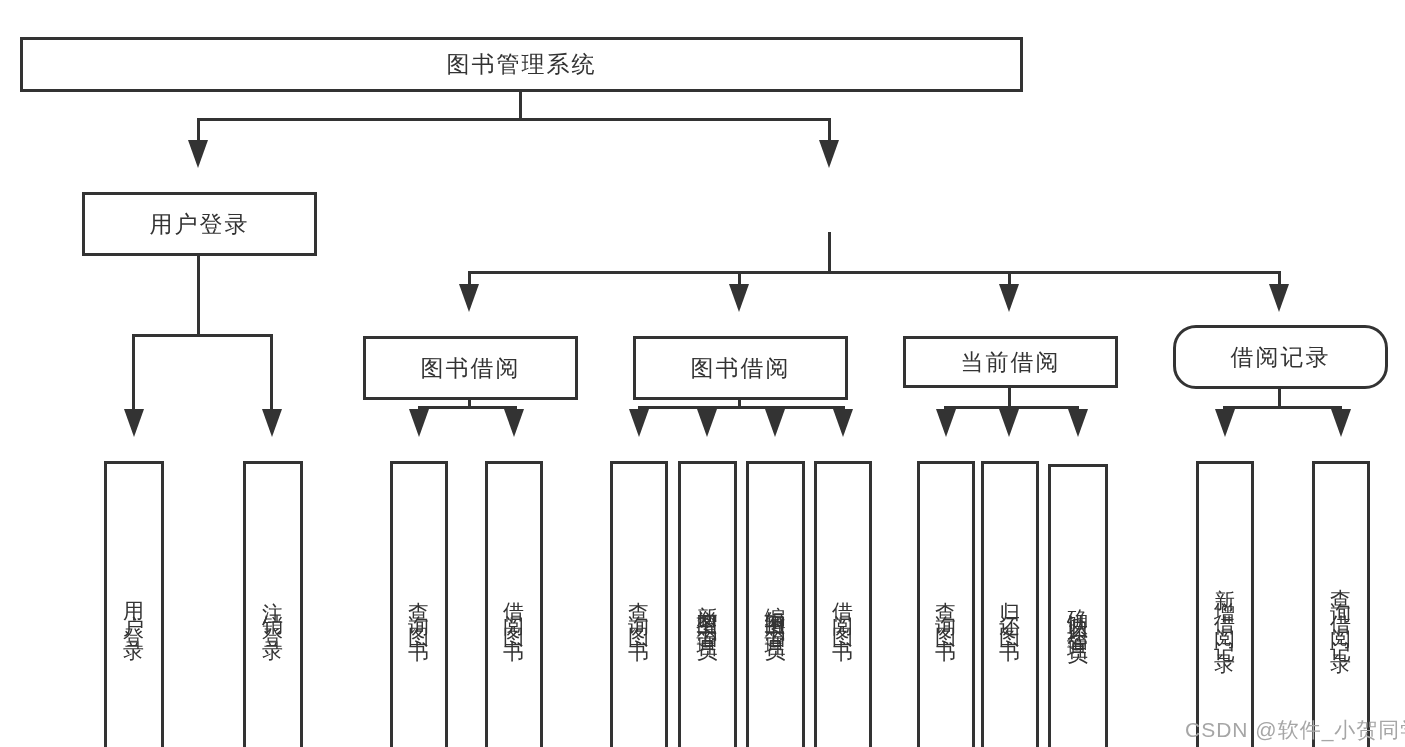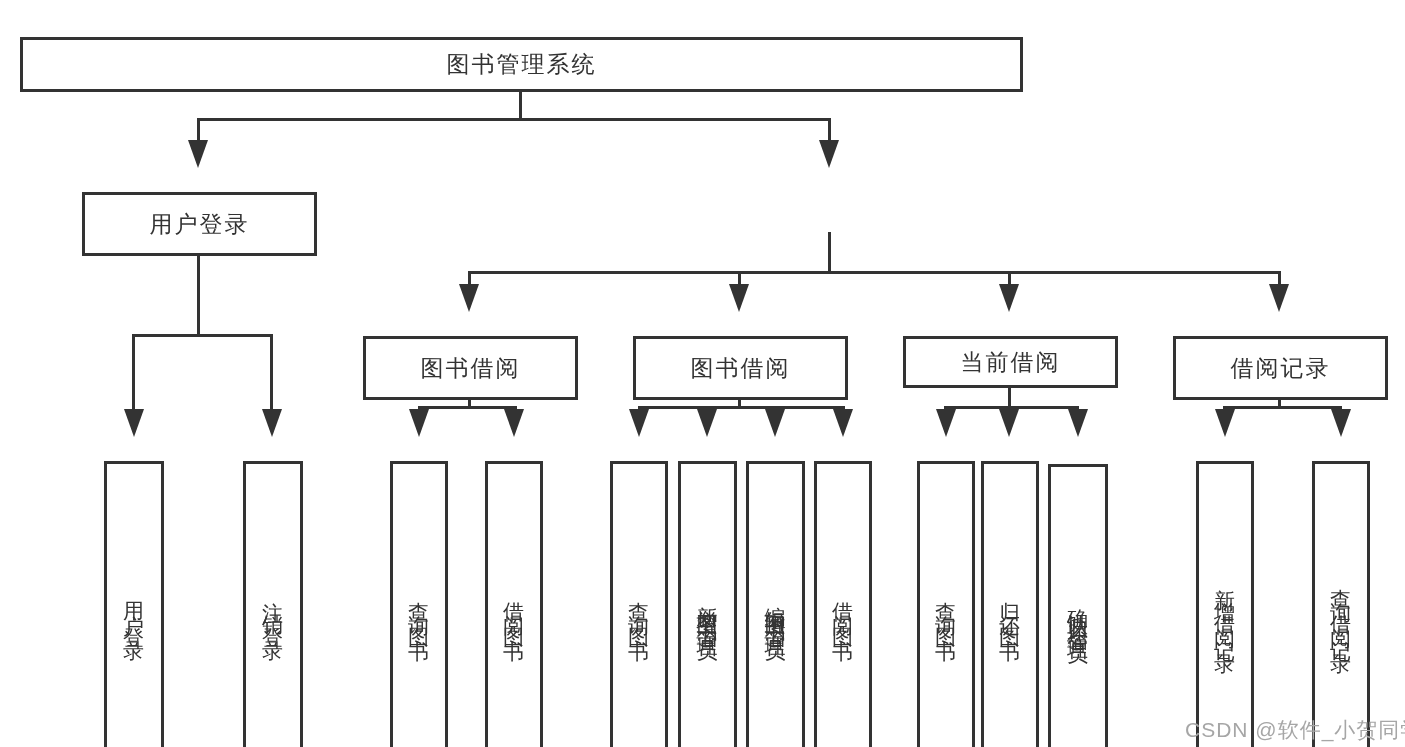--- a/index.html
+++ b/index.html
@@ -98,21 +98,21 @@
 
   <div class="box" style="left:363px;top:312px;width:215px;height:64px;">
     <span>图书借阅</span>
   </div>
   <div class="box" style="left:633px;top:312px;width:215px;height:64px;">
     <span>图书借阅</span>
   </div>
   <div class="box" style="left:903px;top:312px;width:215px;height:52px;">
     <span>当前借阅</span>
   </div>
-  <div class="box" style="left:1173px;top:312px;width:215px;height:64px;">
+  <div class="box" style="left:1173px;top:301px;width:215px;height:64px;border-radius:23px;">
     <span>借阅记录</span>
   </div>
 
   <div class="vl" style="left:468px;top:376px;height:33px;"></div>
   <div class="hl" style="left:418px;top:406px;width:99px;"></div>
   <div class="arrow" style="left:409px;top:409px;"></div>
   <div class="arrow" style="left:504px;top:409px;"></div>
 
   <div class="vl" style="left:738px;top:376px;height:33px;"></div>
   <div class="hl" style="left:638px;top:406px;width:207px;"></div>

